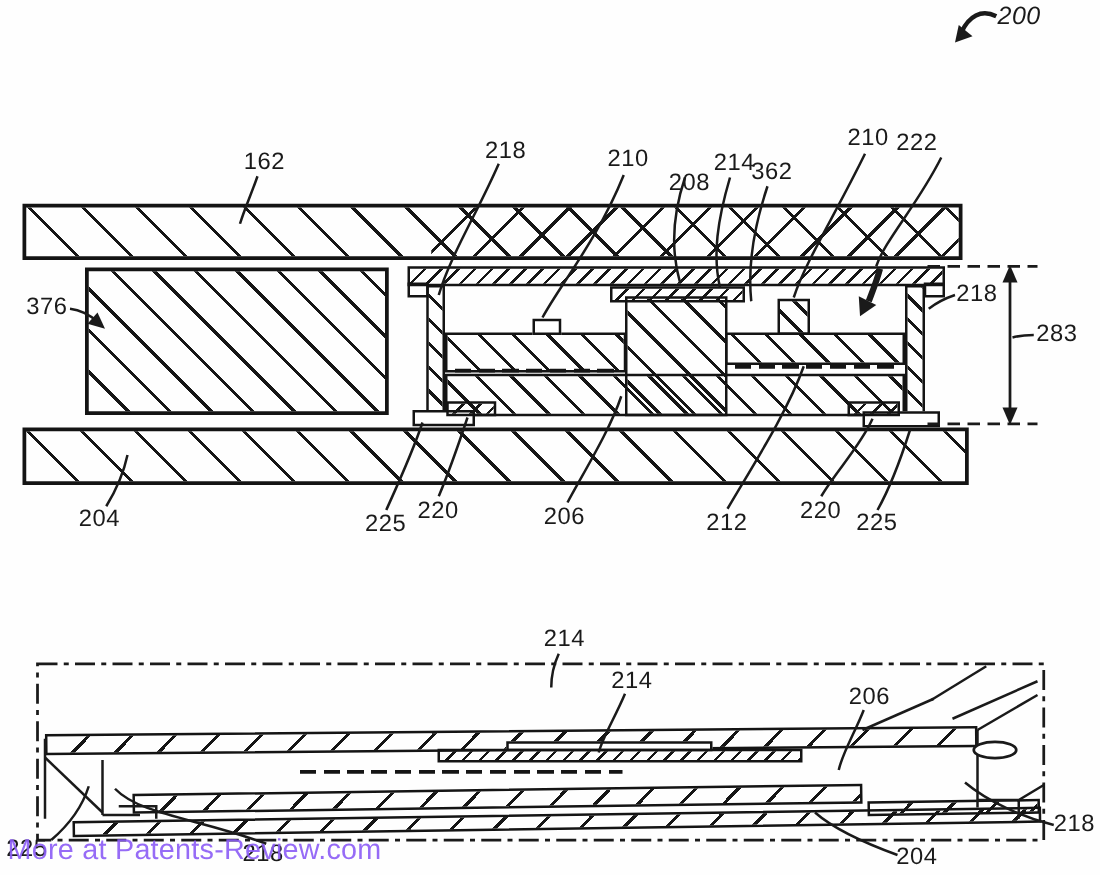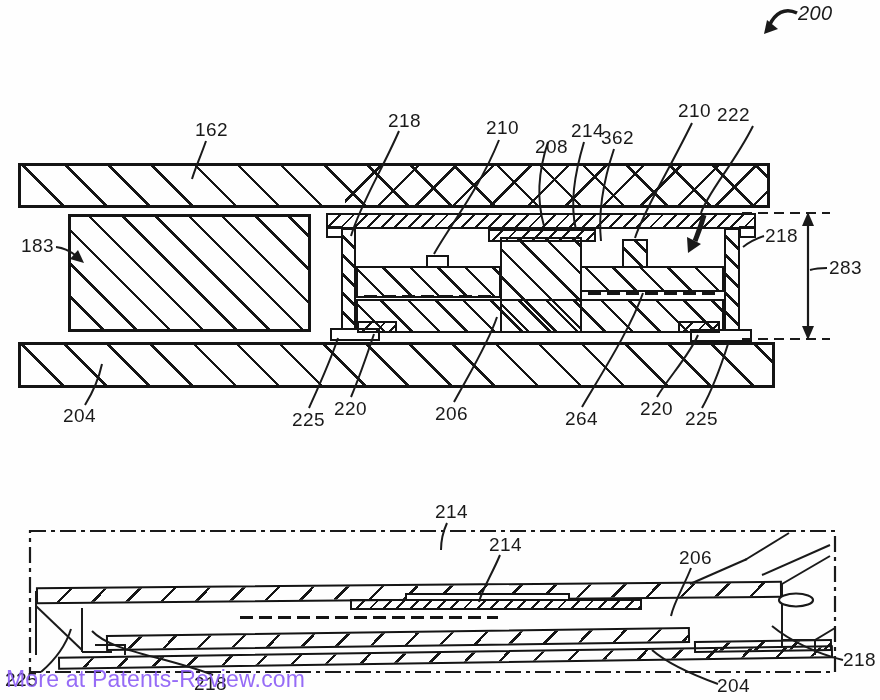--- a/index.html
+++ b/index.html
@@ -147,28 +147,28 @@
 
   <span class="lbl big" style="left:798px;top:2px;font-style:italic;">200</span>
   <span class="lbl" style="left:195px;top:119px;">162</span>
   <span class="lbl" style="left:388px;top:110px;">218</span>
   <span class="lbl" style="left:486px;top:117px;">210</span>
   <span class="lbl" style="left:535px;top:104px;margin-top:32px;">208</span>
   <span class="lbl" style="left:571px;top:120px;">214</span>
   <span class="lbl" style="left:601px;top:127px;">362</span>
   <span class="lbl" style="left:678px;top:100px;">210</span>
   <span class="lbl" style="left:717px;top:104px;">222</span>
-  <span class="lbl" style="left:21px;top:235px;">183</span>
+  <span class="lbl" style="left:21px;top:235px;">376</span>
   <span class="lbl" style="left:765px;top:225px;">218</span>
   <span class="lbl" style="left:829px;top:257px;">283</span>
   <span class="lbl" style="left:63px;top:405px;">204</span>
   <span class="lbl" style="left:292px;top:409px;">225</span>
   <span class="lbl" style="left:334px;top:398px;">220</span>
   <span class="lbl" style="left:435px;top:403px;">206</span>
-  <span class="lbl" style="left:565px;top:408px;">264</span>
+  <span class="lbl" style="left:565px;top:408px;">212</span>
   <span class="lbl" style="left:640px;top:398px;">220</span>
   <span class="lbl" style="left:685px;top:408px;">225</span>
 
   <span class="lbl" style="left:435px;top:501px;">214</span>
   <span class="lbl" style="left:489px;top:534px;">214</span>
   <span class="lbl" style="left:679px;top:547px;">206</span>
   <span class="lbl" style="left:843px;top:649px;">218</span>
   <span class="lbl" style="left:717px;top:675px;">204</span>
   <span class="lbl" style="left:5px;top:669px;">225</span>
   <span class="lbl" style="left:194px;top:673px;">218</span>

